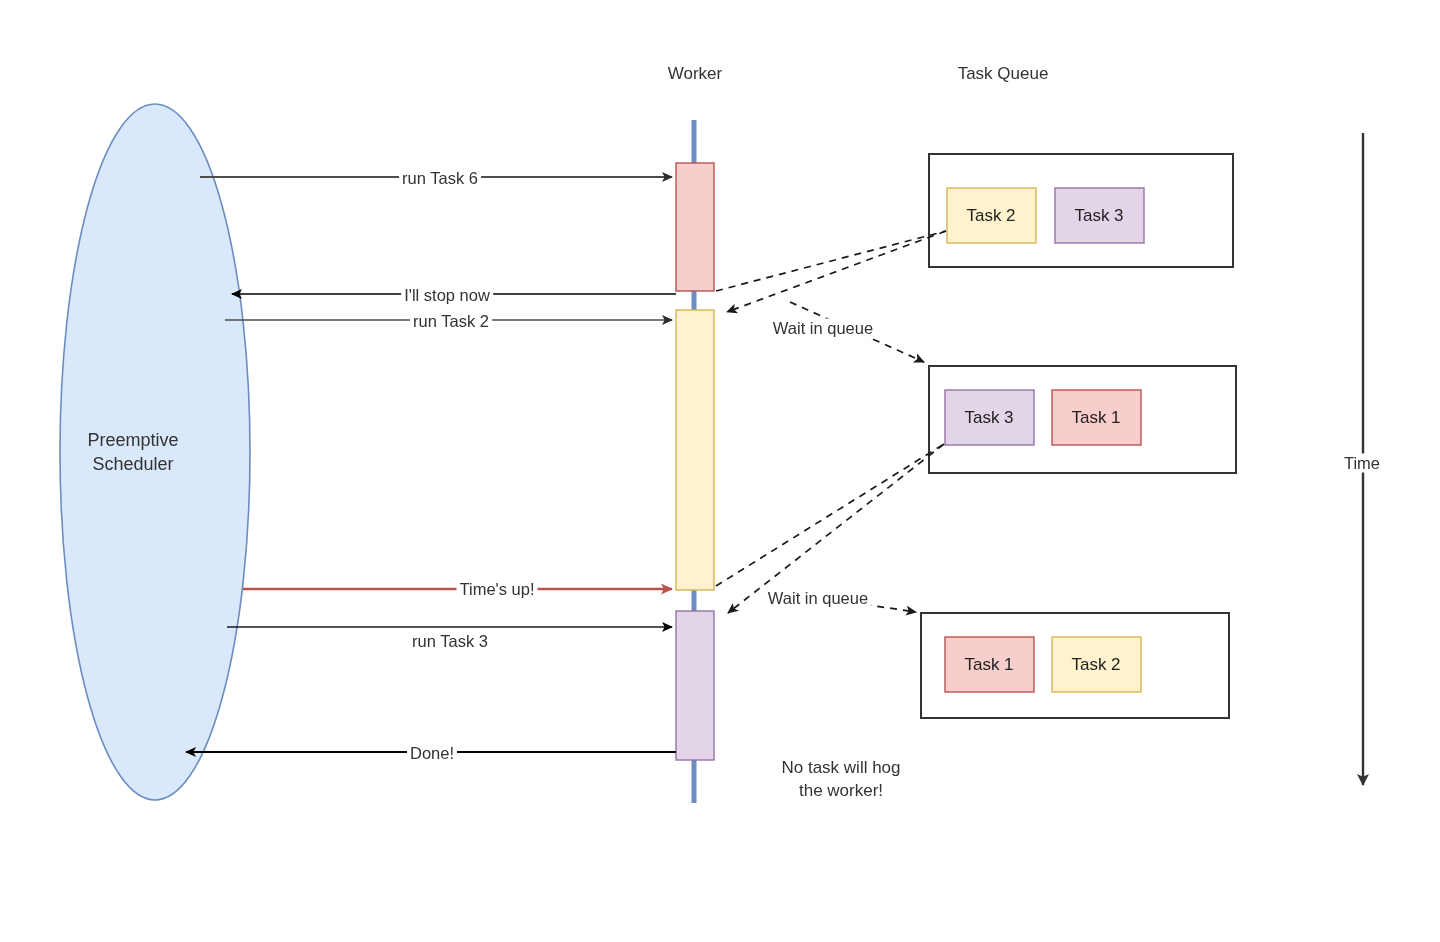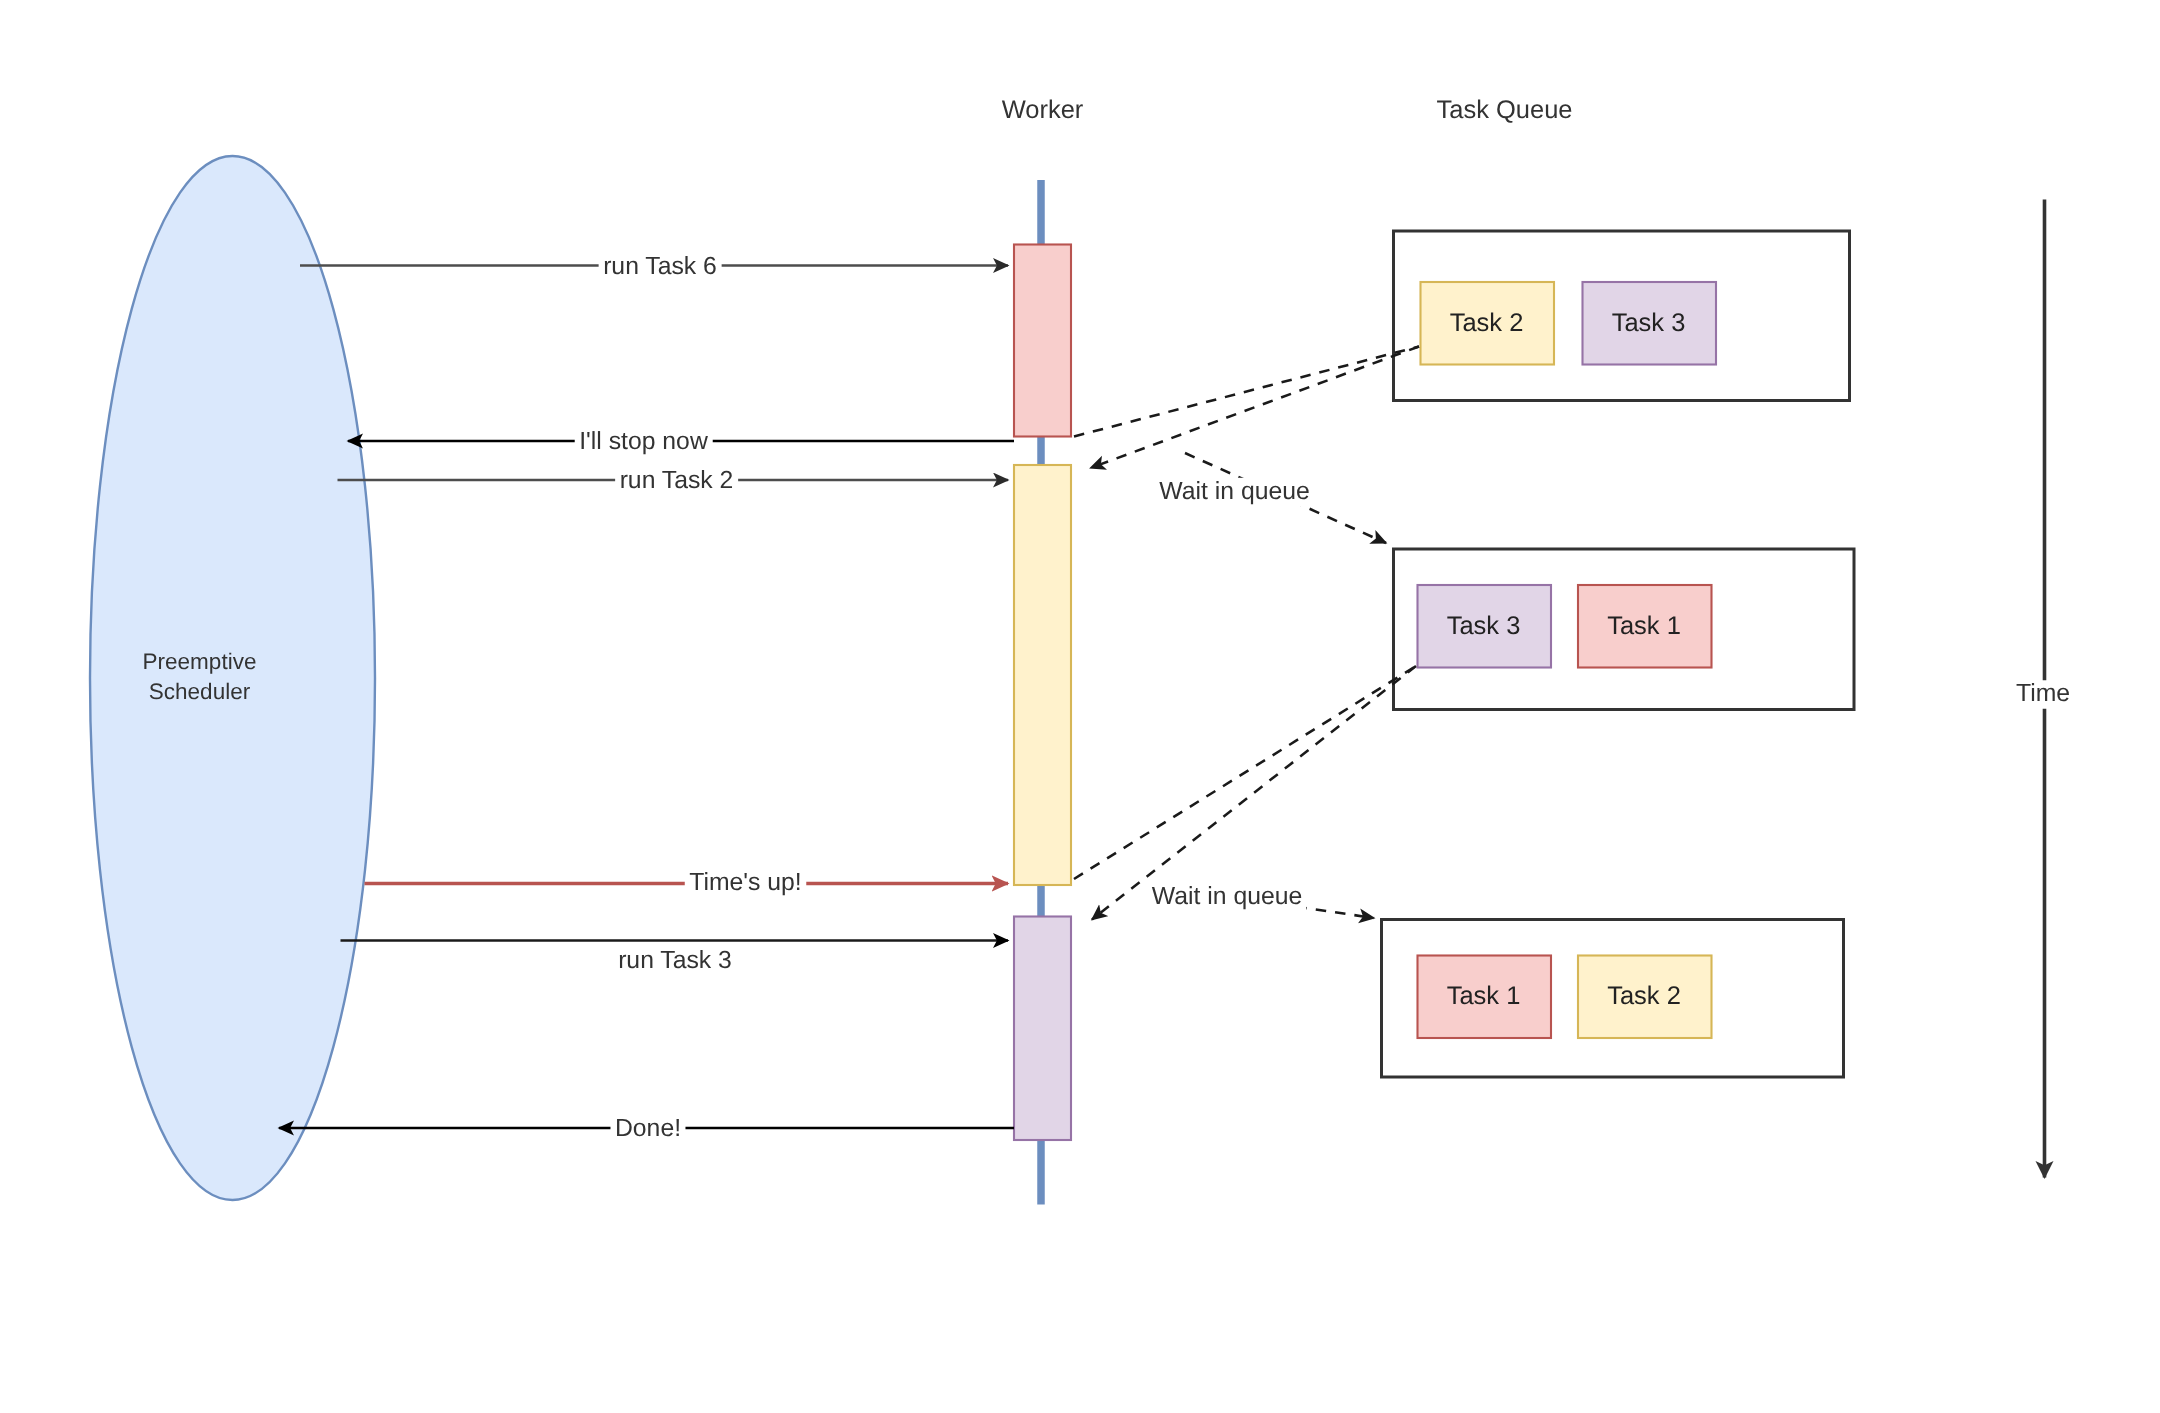--- a/index.html
+++ b/index.html
@@ -125,33 +125,35 @@
     <path d="M944 444 L728 613" fill="none" stroke="#1a1a1a" stroke-width="1.7" stroke-dasharray="7,6" marker-end="url(#arrowDash)"></path>
     <path d="M800 595 L916 612" fill="none" stroke="#1a1a1a" stroke-width="1.7" stroke-dasharray="7,6" marker-end="url(#arrowDash)"></path>
 
     <line x1="1363" y1="133" x2="1363" y2="785" stroke="#333333" stroke-width="2.4" marker-end="url(#arrowTime)"></line>
   </svg>
 
   <div class="lbl ctr" style="left:695px; top:74px;">Worker</div>
 
   <div class="lbl ctr" style="left:1003px; top:74px;">Task Queue</div>
 
-  <div class="lbl ctr" style="left:133px; top:452px; font-size:15px;">Preemptive
+  <div class="lbl ctr" style="left:133px; top:452px; font-size:18px;">Preemptive
 Scheduler</div>
 
   <div class="edge-lbl ctr" style="left:440px; top:178px;">run Task 6</div>
-  <div class="edge-lbl ctr" style="left:429px; top:295px;">I'll stop now</div>
+  <div class="edge-lbl ctr" style="left:447px; top:295px;">I'll stop now</div>
   <div class="edge-lbl ctr" style="left:451px; top:321px;">run Task 2</div>
   <div class="edge-lbl ctr" style="left:473px; top:589px;margin-left:24px;">Time's up!</div>
   <div class="edge-lbl ctr" style="left:450px; top:628px;margin-top:13px;">run Task 3</div>
   <div class="edge-lbl ctr" style="left:432px; top:753px;">Done!</div>
 
   <div class="edge-lbl ctr" style="left:823px; top:328px;">Wait in queue</div>
   <div class="edge-lbl ctr" style="left:818px; top:598px;">Wait in queue</div>
 
+  <div class="lbl ctr" style="left:841px; top:780px;">No task will hog
+the worker!</div>
 
   <div class="lbl boxlbl ctr" style="left:991px; top:216px;">Task 2</div>
   <div class="lbl boxlbl ctr" style="left:1099px; top:216px;">Task 3</div>
 
   <div class="lbl boxlbl ctr" style="left:989px; top:418px;">Task 3</div>
   <div class="lbl boxlbl ctr" style="left:1096px; top:418px;">Task 1</div>
 
   <div class="lbl boxlbl ctr" style="left:989px; top:665px;">Task 1</div>
   <div class="lbl boxlbl ctr" style="left:1096px; top:665px;">Task 2</div>
 

